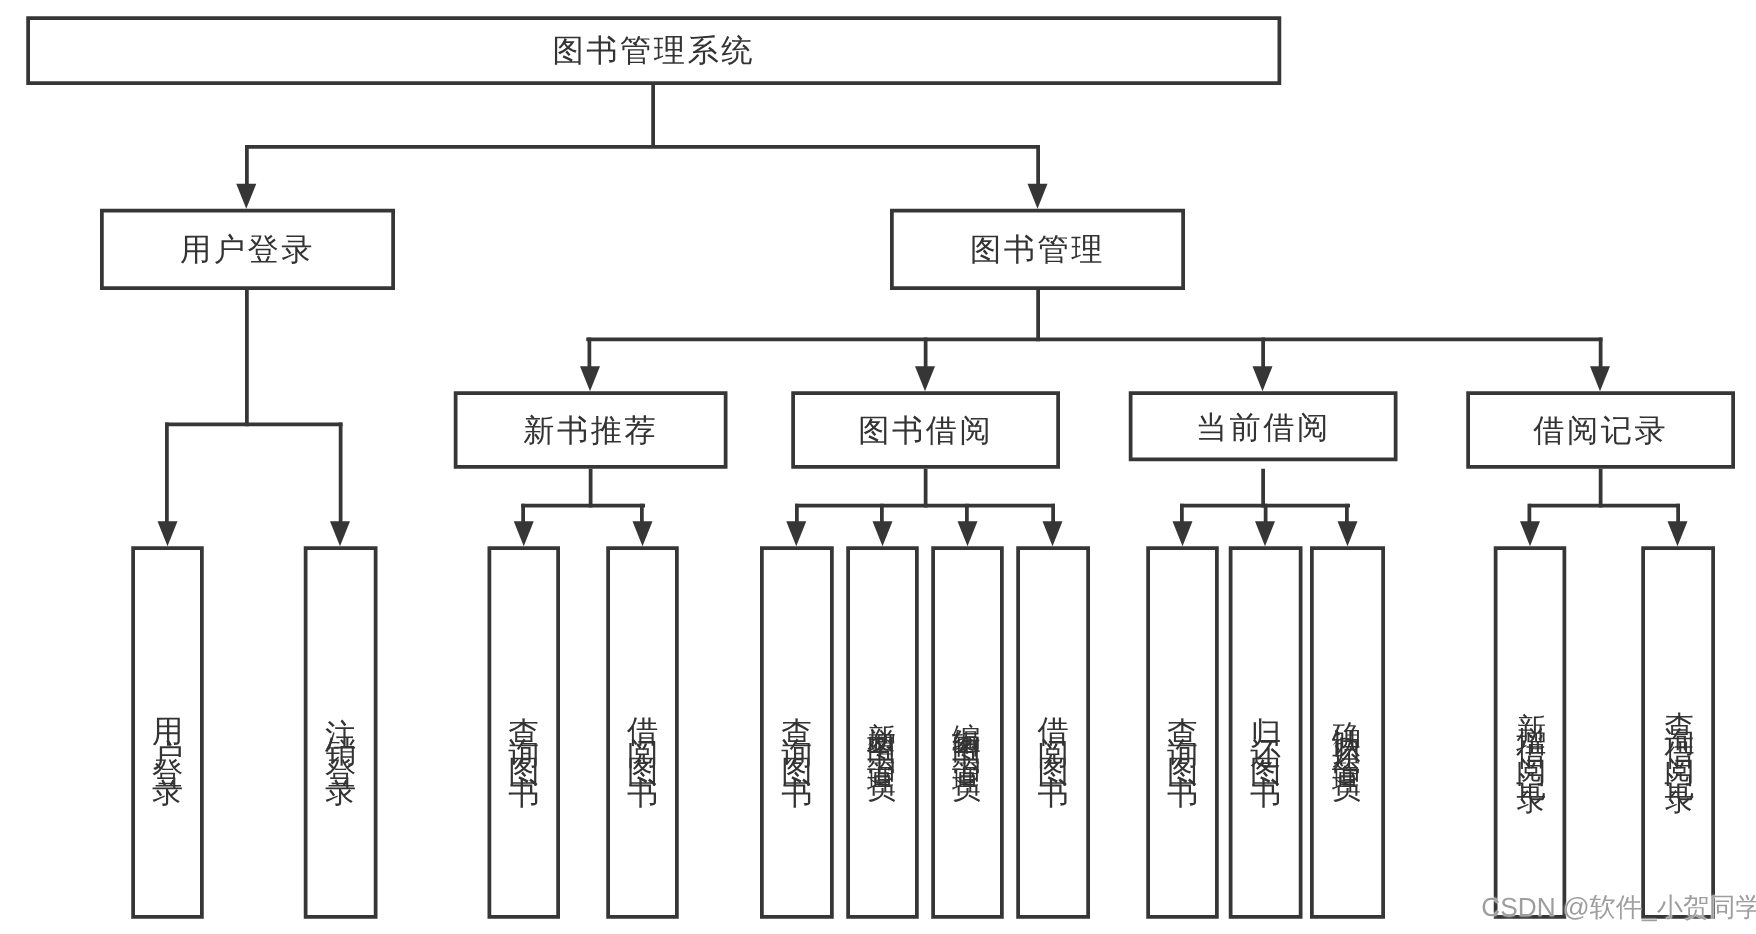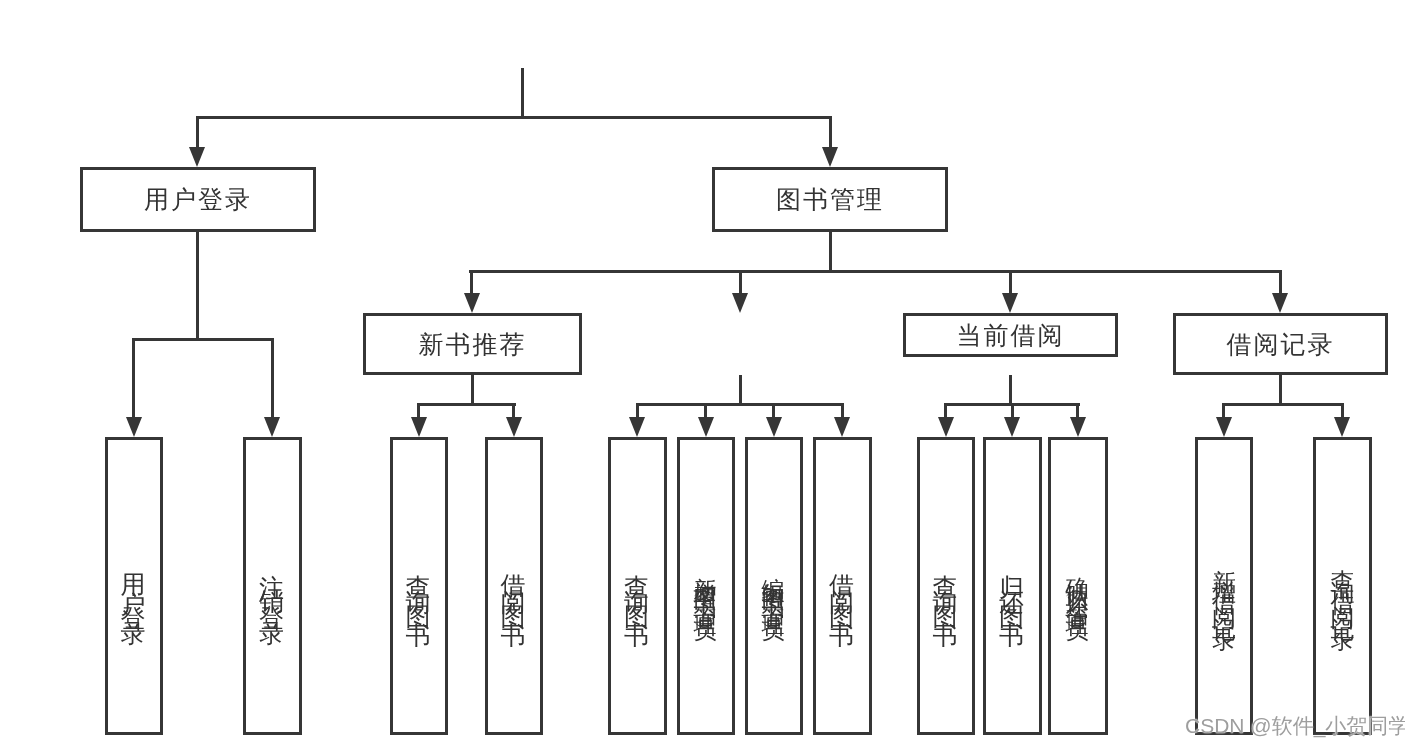--- a/index.html
+++ b/index.html
@@ -50,35 +50,41 @@
     text-shadow:0 0 2px #fff, 0 0 1px #fff;
     z-index:10;
     white-space:nowrap;
   }
 </style>
 </head>
 <body>
 
 <div id="canvas">
 
+  <div class="node" style="left:21px;top:13px;width:1004px;height:55px;">
+    <span class="hlabel">图书管理系统</span>
+  </div>
 
   <div class="node" style="left:80px;top:167px;width:236px;height:65px;">
     <span class="hlabel">用户登录</span>
   </div>
 
   <div class="node" style="left:363px;top:313px;width:219px;height:62px;">
     <span class="hlabel">新书推荐</span>
   </div>
 
   <div class="node" style="left:712px;top:167px;width:236px;height:65px;">
     <span class="hlabel">图书管理</span>
   </div>
 
+  <div class="node" style="left:633px;top:313px;width:215px;height:62px;">
+    <span class="hlabel">图书借阅</span>
+  </div>
 
-  <div class="node" style="left:903px;top:313px;width:215px;height:44px;">
+  <div class="node" style="left:903px;top:313px;width:215px;height:56px;">
     <span class="hlabel">当前借阅</span>
   </div>
 
   <div class="node" style="left:1173px;top:313px;width:215px;height:62px;">
     <span class="hlabel">借阅记录</span>
   </div>
 
   <div class="node" style="left:105px;top:437px;width:58px;height:298px;">
     <span class="vtext vshort">用户登录</span>
   </div>

